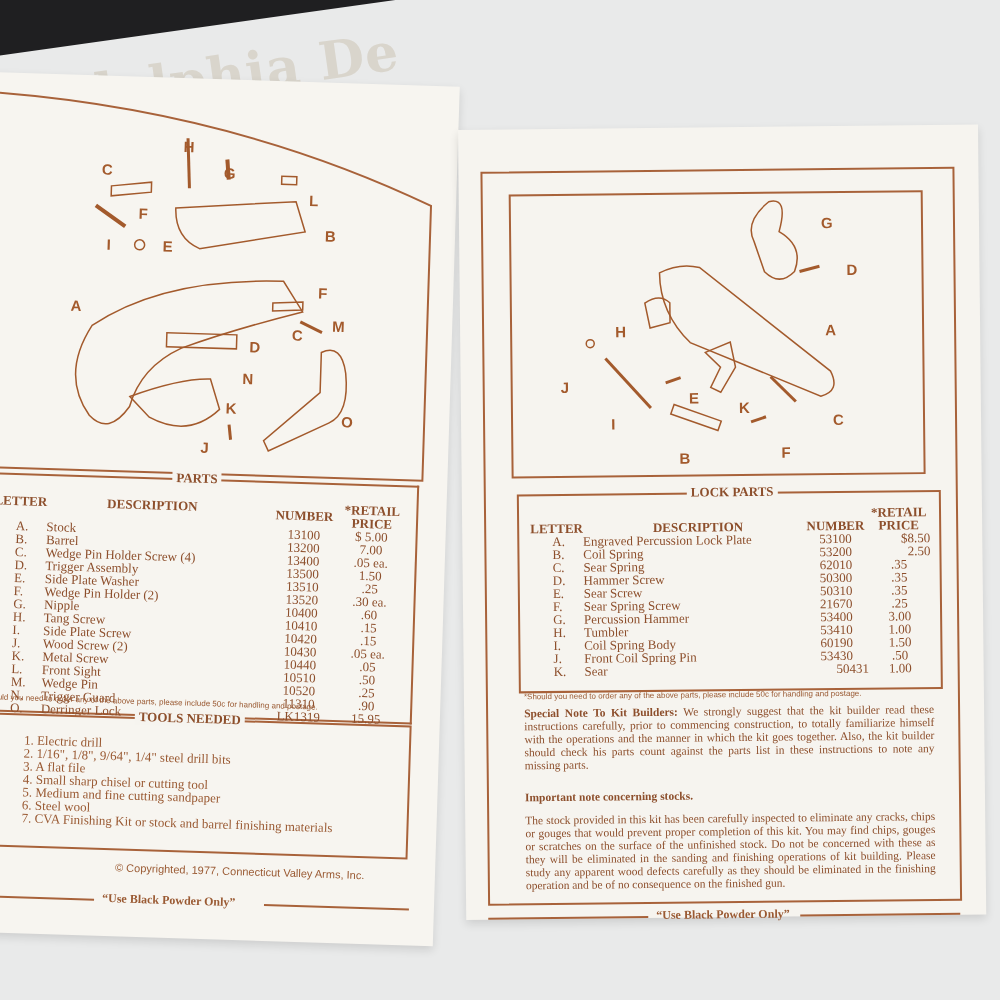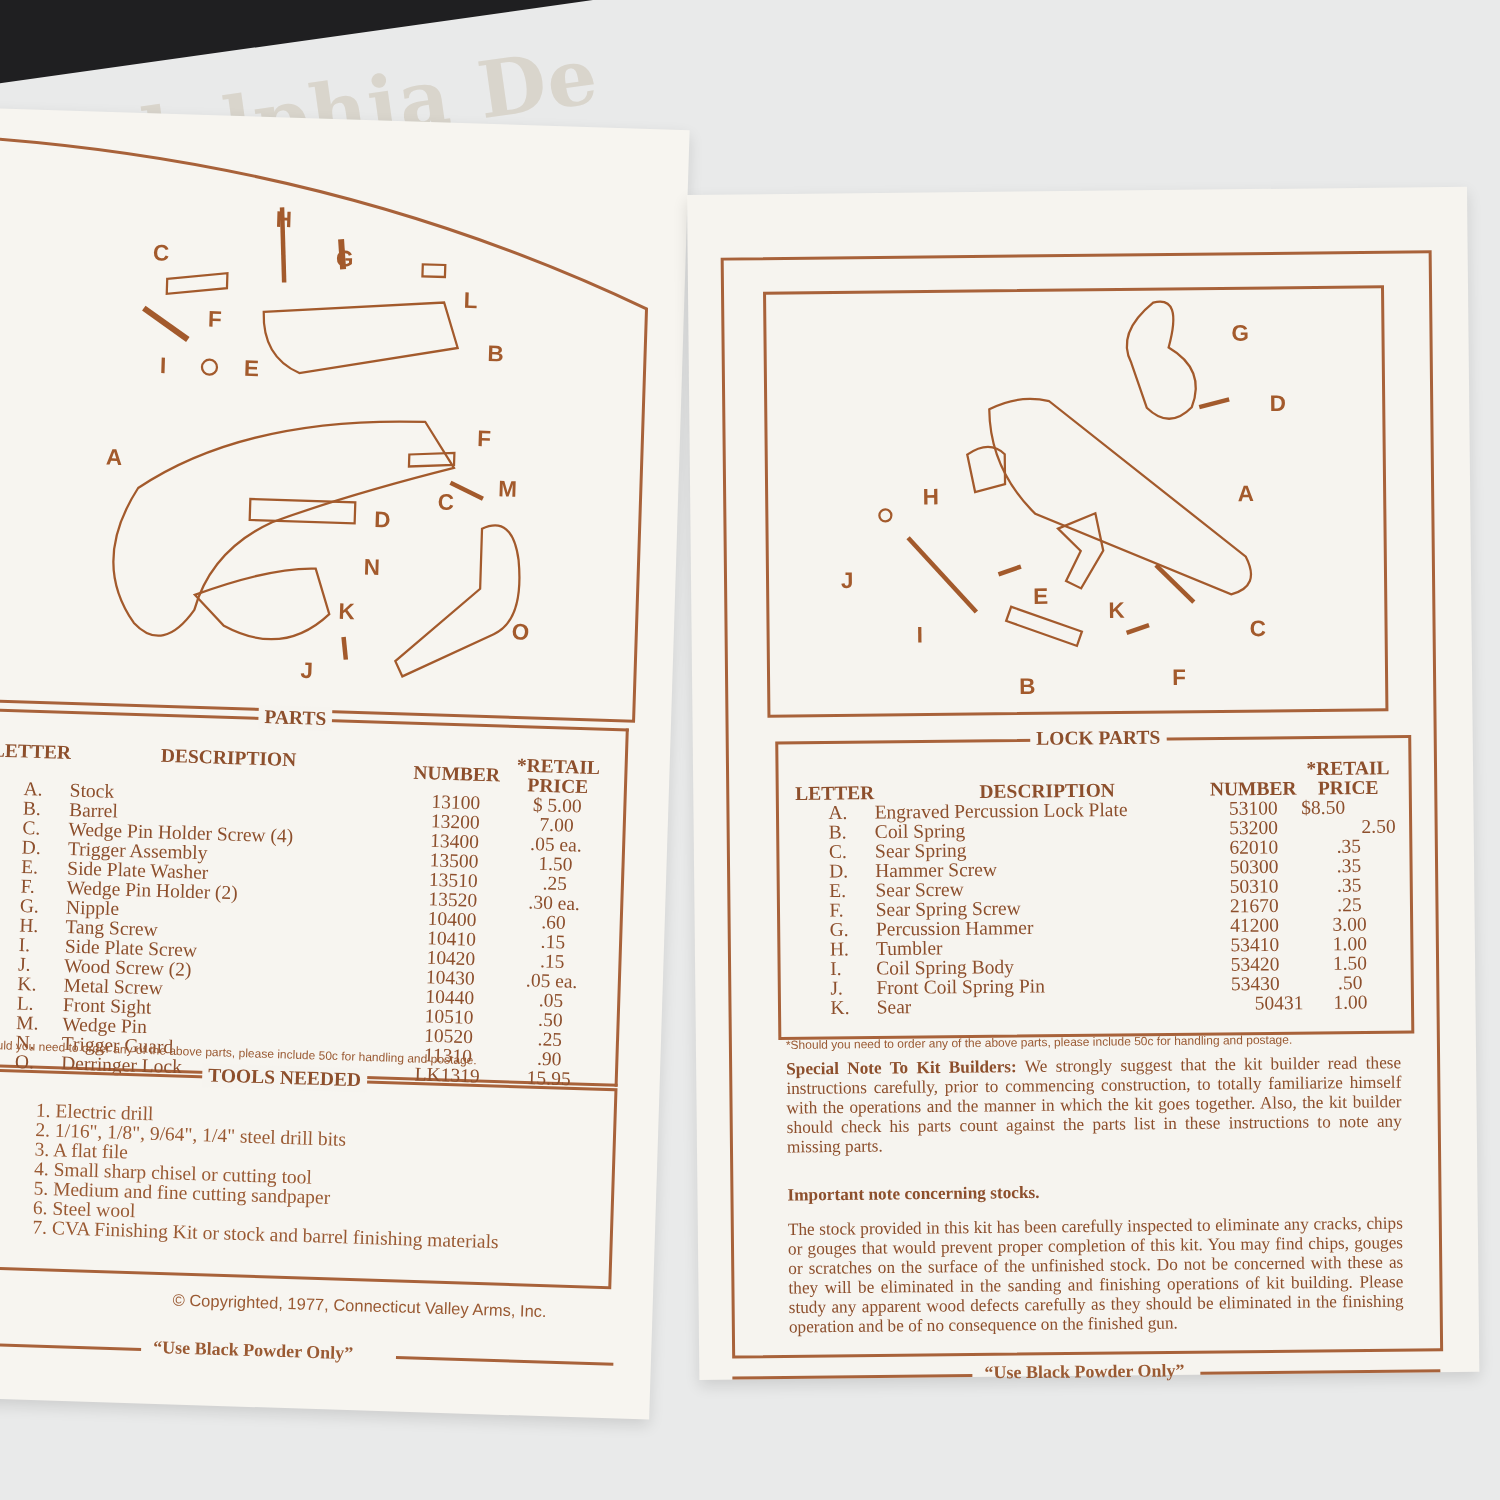--- a/index.html
+++ b/index.html
@@ -232,21 +232,21 @@
         <th style="text-align:left;padding-left:70px;width:210px;vertical-align:bottom;">DESCRIPTION</th>
         <th style="width:70px;vertical-align:bottom;">NUMBER</th>
         <th style="width:70px;"><span>*RETAIL</span><br><span>PRICE</span></th>
       </tr>
     </thead>
     <tbody id="lock-body">
         <tr>
           <td style="text-align:left;padding-left:22px;">A.</td>
           <td style="text-align:left;">Engraved Percussion Lock Plate</td>
           <td style="text-align:center;">53100</td>
-          <td style="text-align:left;">$8.50</td>
+          <td style="text-align:right;">$8.50</td>
         </tr>
         <tr>
           <td style="text-align:left;padding-left:22px;">B.</td>
           <td style="text-align:left;">Coil Spring</td>
           <td style="text-align:center;">53200</td>
           <td style="text-align:right;">2.50</td>
         </tr>
         <tr>
           <td style="text-align:left;padding-left:22px;">C.</td>
           <td style="text-align:left;">Sear Spring</td>
@@ -267,33 +267,33 @@
         </tr>
         <tr>
           <td style="text-align:left;padding-left:22px;">F.</td>
           <td style="text-align:left;">Sear Spring Screw</td>
           <td style="text-align:center;">21670</td>
           <td style="text-align:center;">.25</td>
         </tr>
         <tr>
           <td style="text-align:left;padding-left:22px;">G.</td>
           <td style="text-align:left;">Percussion Hammer</td>
-          <td style="text-align:center;">41200</td>
+          <td style="text-align:center;">53400</td>
           <td style="text-align:center;">3.00</td>
         </tr>
         <tr>
           <td style="text-align:left;padding-left:22px;">H.</td>
           <td style="text-align:left;">Tumbler</td>
           <td style="text-align:center;">53410</td>
           <td style="text-align:center;">1.00</td>
         </tr>
         <tr>
           <td style="text-align:left;padding-left:22px;">I.</td>
           <td style="text-align:left;">Coil Spring Body</td>
-          <td style="text-align:center;">53420</td>
+          <td style="text-align:center;">60190</td>
           <td style="text-align:center;">1.50</td>
         </tr>
         <tr>
           <td style="text-align:left;padding-left:22px;">J.</td>
           <td style="text-align:left;">Front Coil Spring Pin</td>
           <td style="text-align:center;">53430</td>
           <td style="text-align:center;">.50</td>
         </tr>
         <tr>
           <td style="text-align:left;padding-left:22px;">K.</td>

